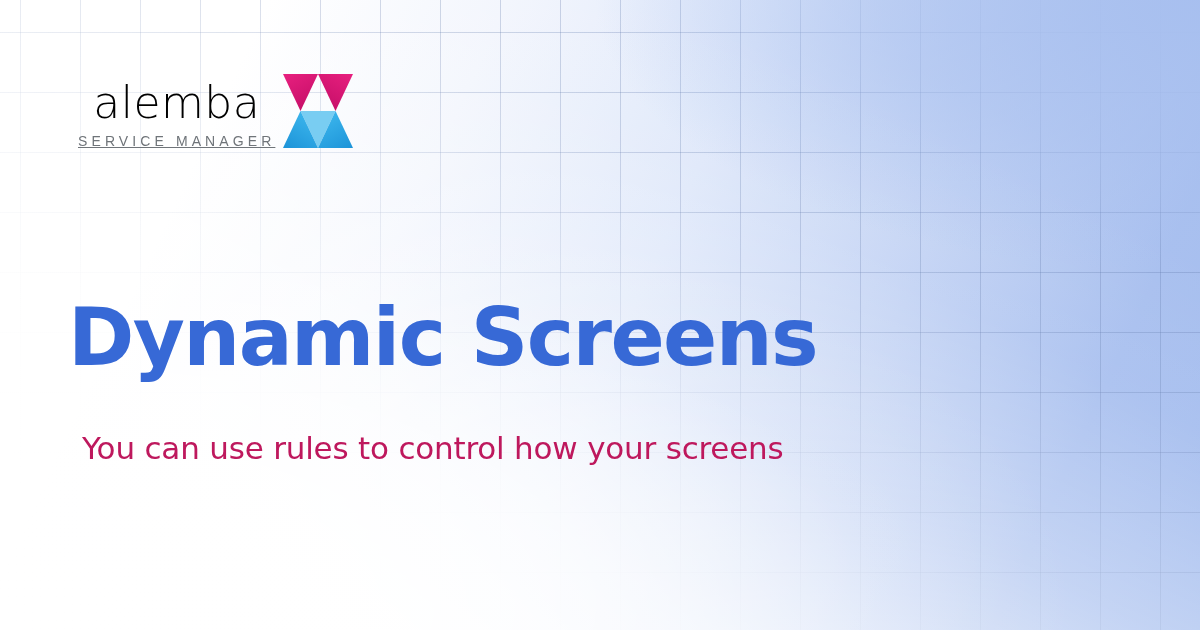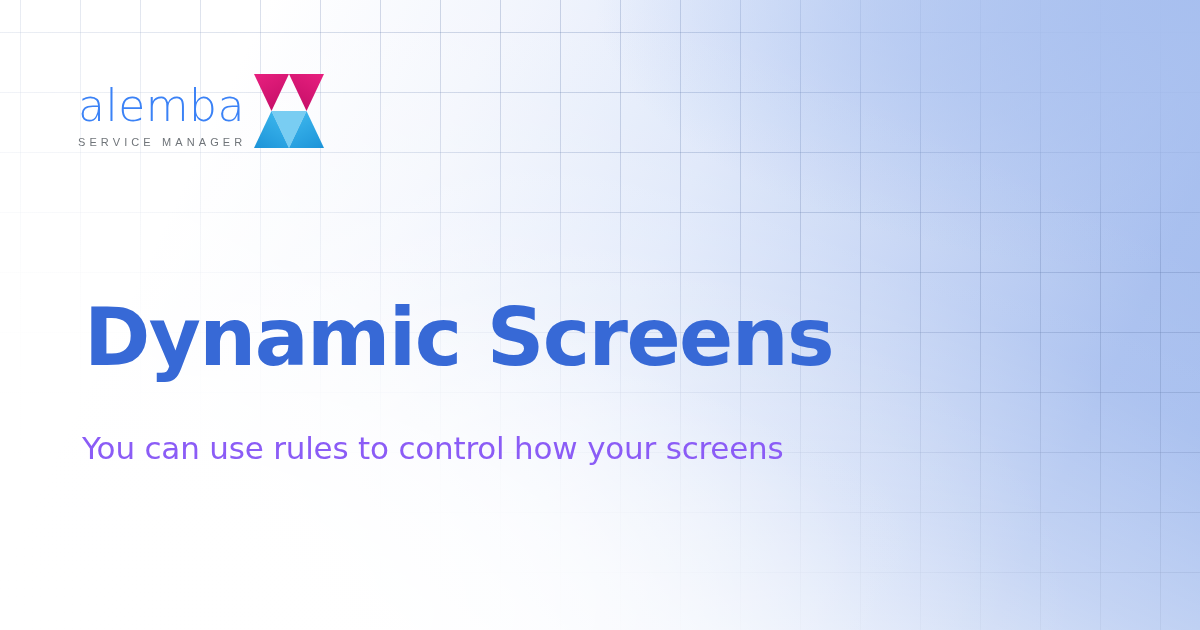--- a/index.html
+++ b/index.html
@@ -117,66 +117,68 @@
     display: flex;
     flex-direction: column;
     align-items: stretch;
     padding-bottom: 2px;
   }
 
   .logo-wordmark {
     font-family: "DejaVu Sans", sans-serif;
     font-size: 44px;
     font-weight: 300;
-    color: #3b82f6;
+    color: #000000;
     letter-spacing: 0.5px;
     line-height: 1;
+    text-align: center;
   }
 
   .logo-tagline {
     font-family: "Liberation Sans", sans-serif;
-    font-size: 11px;
+    font-size: 14px;
     font-weight: 400;
     color: #6f7479;
     letter-spacing: 4.1px;
     line-height: 1;
     margin-top: 9px;
     text-align: right;
+    text-decoration: underline;
   }
 
   .logo-mark {
     width: 70px;
     height: 78px;
     flex: 0 0 auto;
     display: block;
   }
 
   
   .headline {
     position: absolute;
-    left: 84px;
+    left: 68px;
     top: 296px;
     font-family: "DejaVu Sans", sans-serif;
     font-size: 80px;
     font-weight: 700;
     color: #3769d6;
     letter-spacing: -1.6px;
     line-height: 1.06;
     white-space: nowrap;
   }
 
   .subtitle {
     position: absolute;
     left: 82px;
     top: 428px;
     width: 800px;
     font-family: "DejaVu Sans", sans-serif;
     font-size: 31px;
     font-weight: 400;
-    color: #8b5cf6;
+    color: #be185d;
     line-height: 1.32;
     letter-spacing: -0.2px;
   }
 
   .subtitle .line {
     display: block;
     white-space: nowrap;
   }
 </style>
 </head>

